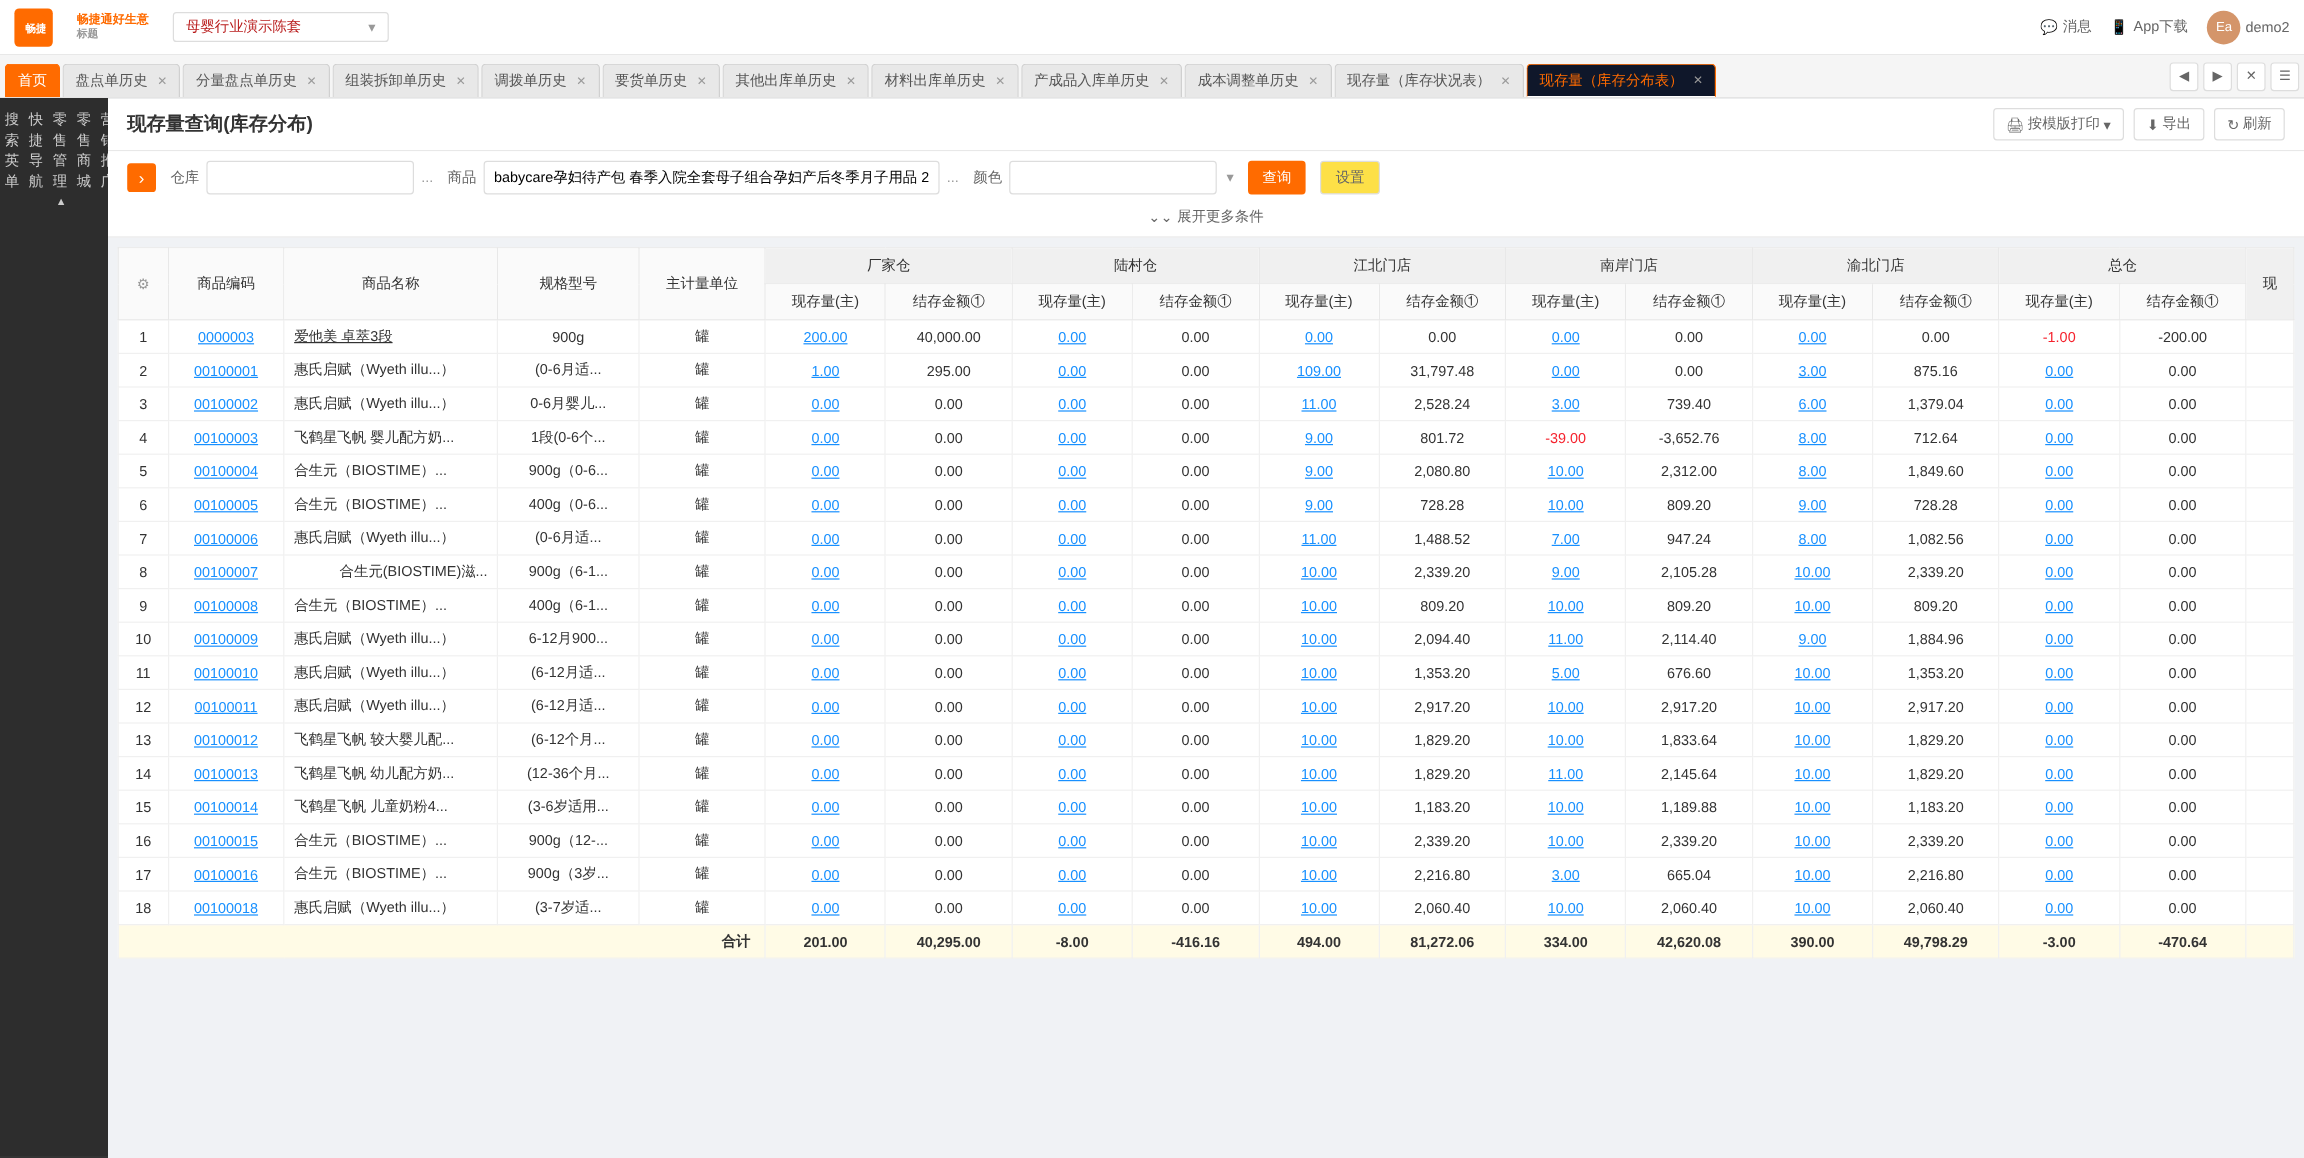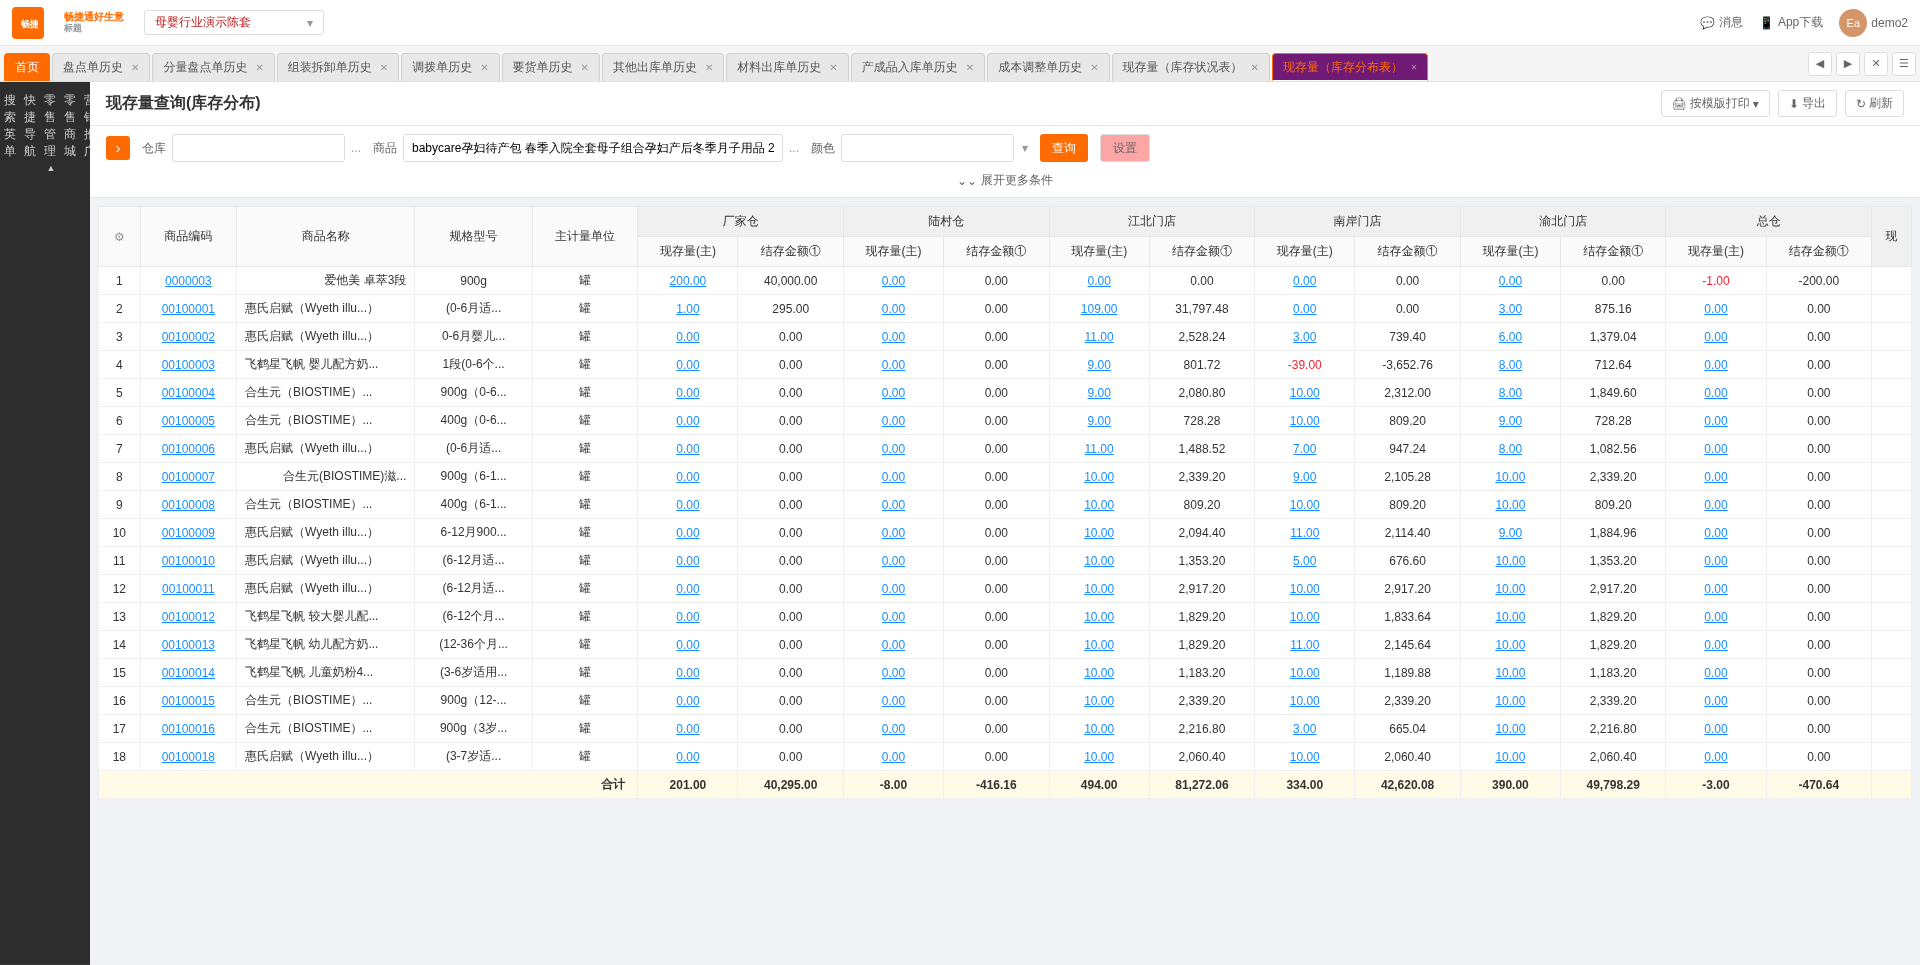--- a/index.html
+++ b/index.html
@@ -9,21 +9,21 @@
     .top-bar { height: 46px; background: #fff; display: flex; align-items: center; padding: 0 12px; border-bottom: 1px solid #e8e8e8; justify-content: space-between; }
     .logo-area { display: flex; align-items: center; gap: 20px; font-size: 13px; font-weight: bold; color: #ff6b00; min-width: 90px; }
     .logo-icon { width: 32px; height: 32px; background: #ff6b00; border-radius: 4px; display: flex; align-items: center; justify-content: center; color: white; font-size: 10px; }
     .top-right { display: flex; align-items: center; gap: 16px; }
     .top-right-item { display: flex; align-items: center; gap: 4px; cursor: pointer; color: #666; font-size: 12px; }
     .avatar { width: 28px; height: 28px; border-radius: 50%; background: #d4956a; display: flex; align-items: center; justify-content: center; color: white; font-size: 11px; }
 
     
     .tab-bar { height: 36px; background: #f5f5f5; display: flex; align-items: center; padding: 0 4px; overflow: hidden; border-bottom: 1px solid #e0e0e0; position: relative; }
     .tab-item { height: 28px; padding: 0 10px; display: flex; align-items: center; gap: 4px; border-radius: 4px 4px 0 0; cursor: pointer; white-space: nowrap; font-size: 12px; color: #555; background: #e8e8e8; margin-right: 2px; border: 1px solid #d0d0d0; border-bottom: none; }
-    .tab-item.active { background: #701a75; color: #ff6b00; border-color: #ff6b00; border-bottom: 1px solid #fff; z-index: 1; font-family: Liberation Mono, monospace; }
+    .tab-item.active { background: #0f172a; color: #ff6b00; border-color: #ff6b00; border-bottom: 1px solid #fff; z-index: 1; }
     .tab-item .close-x { color: #999; font-size: 10px; cursor: pointer; margin-left: 4px; }
     .tab-home { background: #ff6b00; color: white; border-color: #ff6b00; }
     .tab-nav { display: flex; align-items: center; gap: 4px; margin-left: auto; }
     .tab-nav-btn { width: 24px; height: 24px; background: #fff; border: 1px solid #ddd; border-radius: 3px; display: flex; align-items: center; justify-content: center; cursor: pointer; font-size: 11px; color: #666; }
 
     
     .main-layout { display: flex; height: calc(100vh - 82px); }
 
     
     .sidebar { width: 90px; background: #2d2d2d; color: #ccc; display: flex; overflow-y: auto; flex-shrink: 0; }
@@ -43,21 +43,21 @@
     .btn-refresh { padding: 4px 10px; border: 1px solid #ddd; border-radius: 3px; background: #fff; cursor: pointer; font-size: 12px; color: #666; display: flex; align-items: center; gap: 3px; }
 
     
     .filter-area { background: #fff; padding: 8px 16px; border-bottom: 1px solid #e8e8e8; }
     .filter-row { display: flex; align-items: center; gap: 12px; flex-wrap: wrap; }
     .filter-item { display: flex; align-items: center; gap: 6px; }
     .filter-label { color: #666; font-size: 12px; white-space: nowrap; }
     .filter-input { height: 28px; padding: 0 8px; border: 1px solid #ddd; border-radius: 3px; font-size: 12px; min-width: 120px; outline: none; }
     .filter-input-long { min-width: 380px; }
     .btn-search { height: 28px; padding: 0 12px; background: #ff6b00; color: white; border: none; border-radius: 3px; cursor: pointer; font-size: 12px; }
-    .btn-setting { height: 28px; padding: 0 12px; background: #fca5a5; color: #666; border: 1px solid #ddd; border-radius: 3px; cursor: pointer; font-size: 12px; }
+    .btn-setting { height: 28px; padding: 0 12px; background: #fde047; color: #666; border: 1px solid #ddd; border-radius: 3px; cursor: pointer; font-size: 12px; }
     .expand-trigger { color: #666; cursor: pointer; font-size: 12px; display: flex; align-items: center; gap: 4px; margin: 4px 0 0 0; }
     .orange-btn-expand { width: 24px; height: 24px; background: #ff6b00; color: white; border: none; border-radius: 3px; cursor: pointer; display: flex; align-items: center; justify-content: center; font-size: 14px; flex-shrink: 0; }
 
     
     .table-container { flex: 1; overflow: auto; padding: 8px; }
     .data-table { width: 100%; border-collapse: collapse; background: #fff; font-size: 12px; }
     .data-table th { background: #fafafa; border: 1px solid #e8e8e8; padding: 6px 8px; text-align: center; font-weight: normal; color: #333; white-space: nowrap; position: sticky; top: 0; z-index: 2; }
     .data-table th.group-header { background: #f0f0f0; }
     .data-table td { border: 1px solid #f0f0f0; padding: 5px 8px; text-align: center; color: #333; white-space: nowrap; }
     .data-table tr.total-row td { background: #fffbe6; font-weight: bold; }
@@ -275,21 +275,21 @@
             <th>结存金额①</th>
             <th>现存量(主)</th>
             <th>结存金额①</th>
           </tr>
         </thead>
         <tbody id="table-body">
 
         <tr>
     <td class="row-num">1</td>
     <td><span class="num-link">0000003</span></td>
-    <td class="col-ellipsis" style="text-align:right; max-width:130px;">爱他美 卓萃3段</td>
+    <td class="col-ellipsis" style="text-align:left; max-width:130px;text-decoration:underline;">爱他美 卓萃3段</td>
     <td>900g</td>
     <td>罐</td>
     <td><span class="num-link">200.00</span></td>
     <td>40,000.00</td>
     <td><span class="num-link">0.00</span></td>
     <td>0.00</td>
     <td><span class="num-link">0.00</span></td>
     <td>0.00</td>
     <td><span class="num-link">0.00</span></td>
     <td class="">0.00</td>

